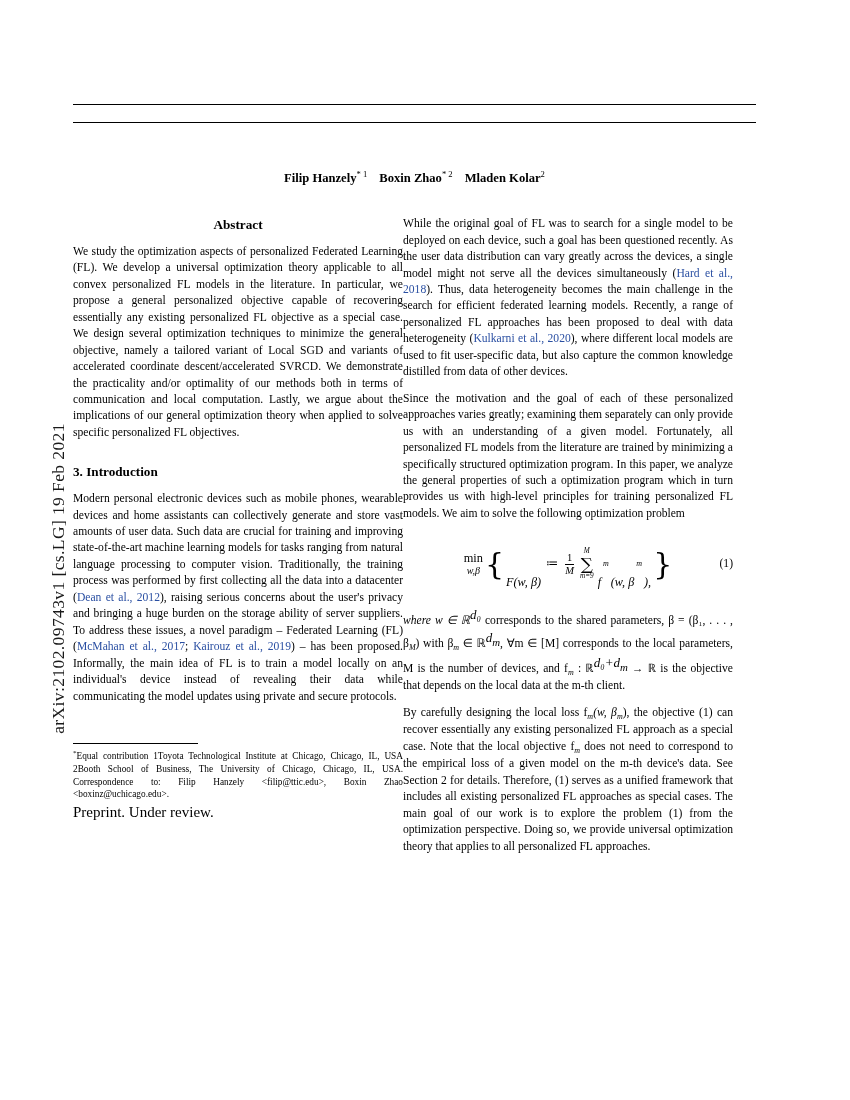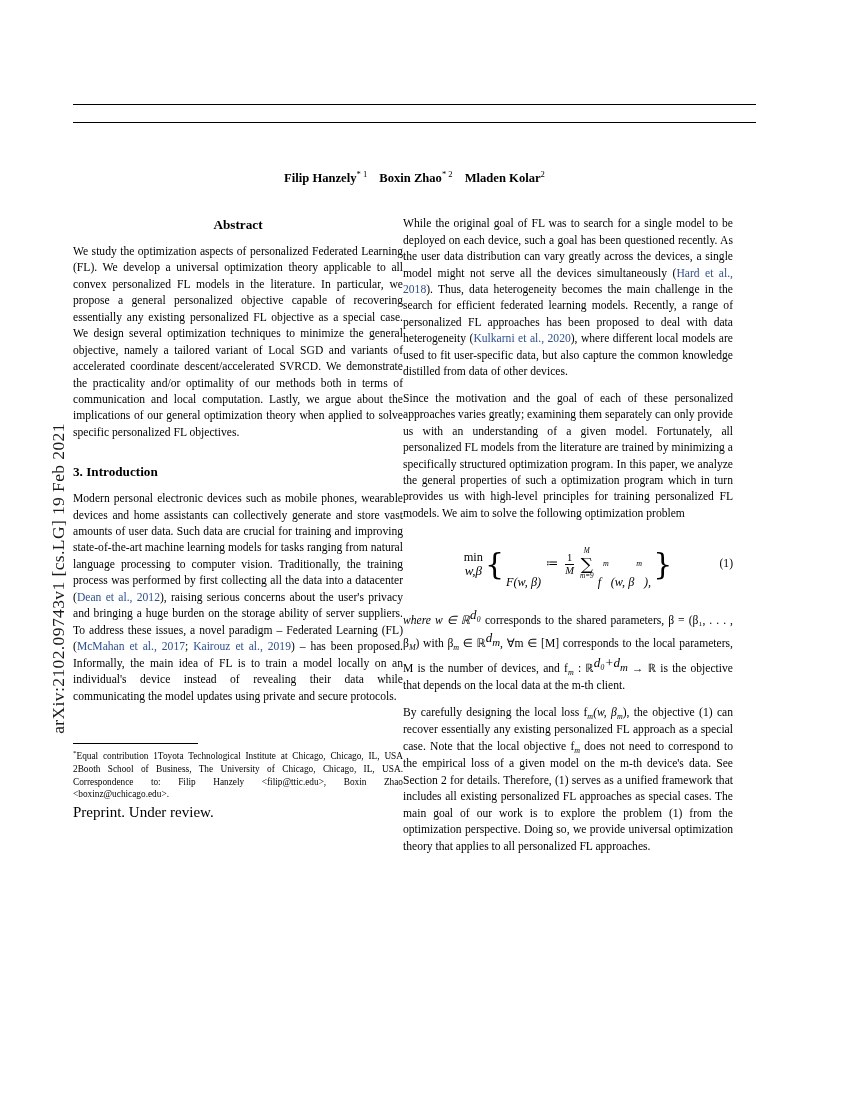--- a/index.html
+++ b/index.html
@@ -123,21 +123,21 @@
     gap: 2px;
   }
   .minop {
     display: inline-flex;
     flex-direction: column;
     align-items: center;
     line-height: 1;
     font-style: normal;
   }
   .minop .top { font-size: 12.4px; }
-  .minop .bot { font-size: 13px; font-style: italic; margin-top: 1px; }
+  .minop .bot { font-size: 10px; font-style: italic; margin-top: 1px; }
   .brace {
     font-size: 30px;
     line-height: 0.8;
     font-family: "DejaVu Serif", serif;
   }
   .frac {
     display: inline-flex;
     flex-direction: column;
     align-items: center;
     vertical-align: middle;

